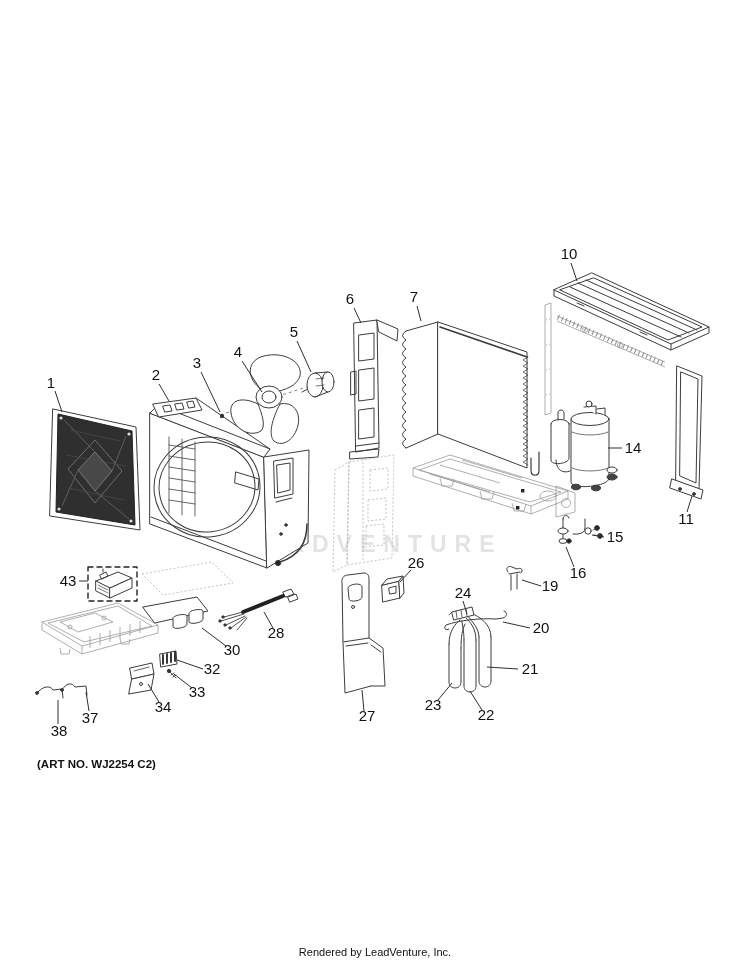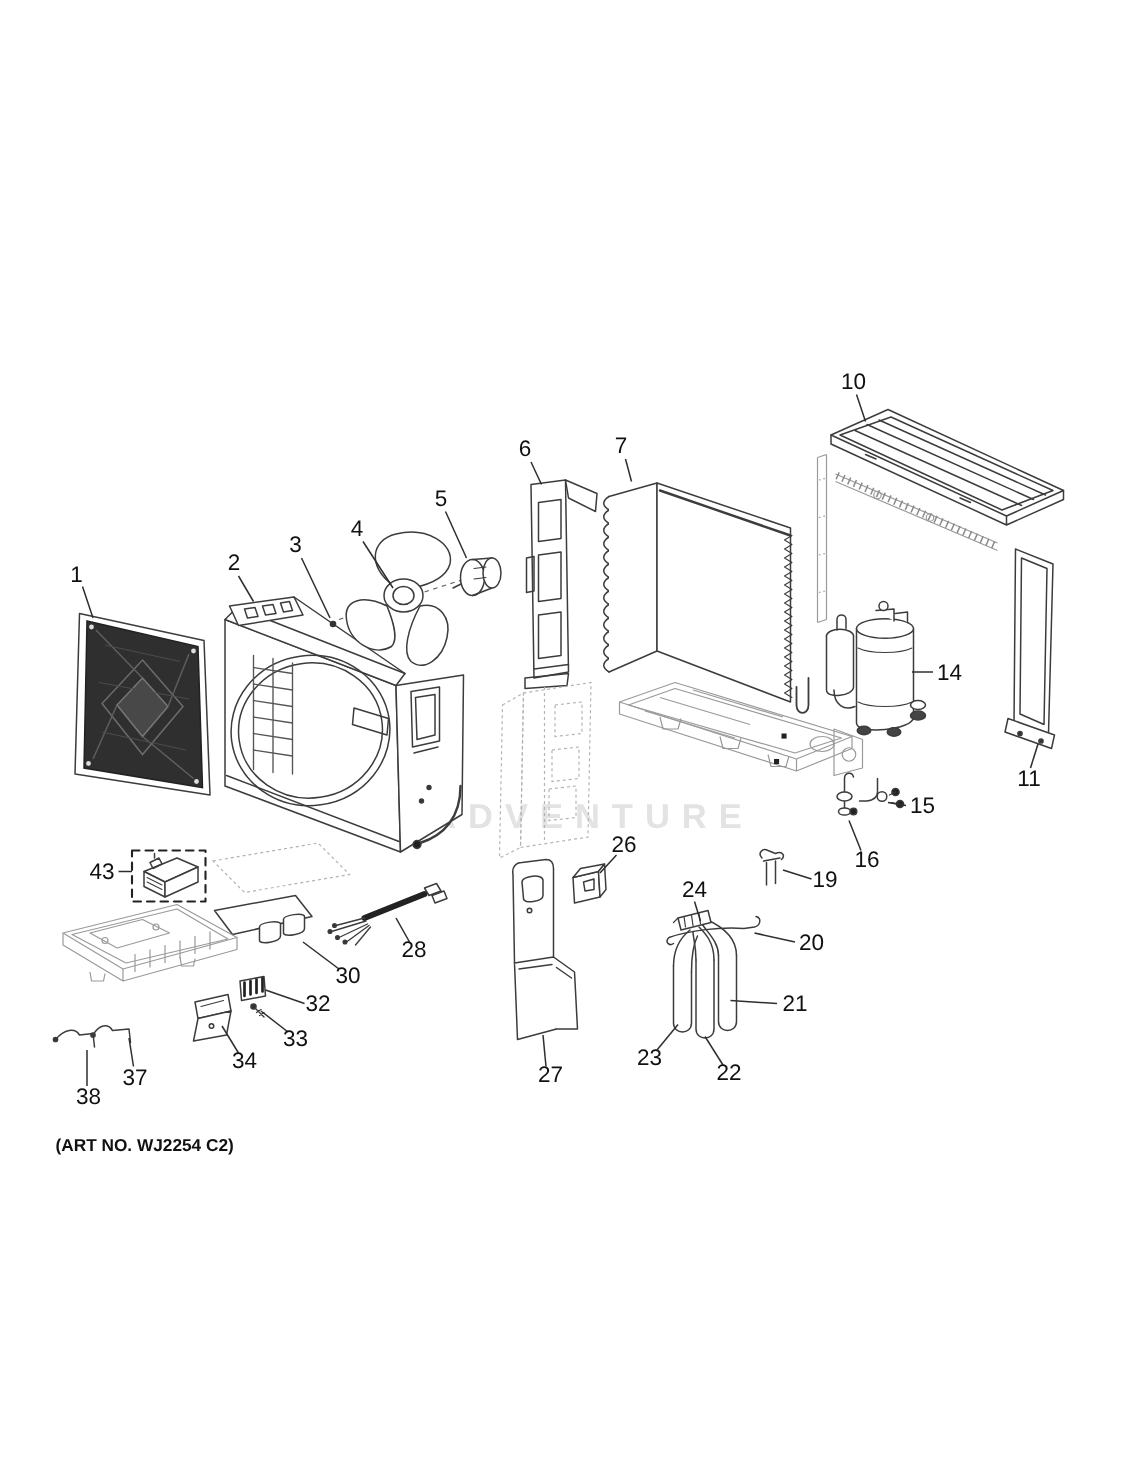--- a/index.html
+++ b/index.html
@@ -388,13 +388,14 @@
           <text x="59" y="736">38</text>
         </g>
       <g class="callout">
           <line x1="79" y1="581" x2="88" y2="581"></line>
           <text x="68" y="586">43</text>
         </g>
     </g>
   </svg>
 
   <div class="artno">(ART NO. WJ2254 C2)</div>
+  <div class="footer">Rendered by LeadVenture, Inc.</div>
 </div>
 
 </body></html>

